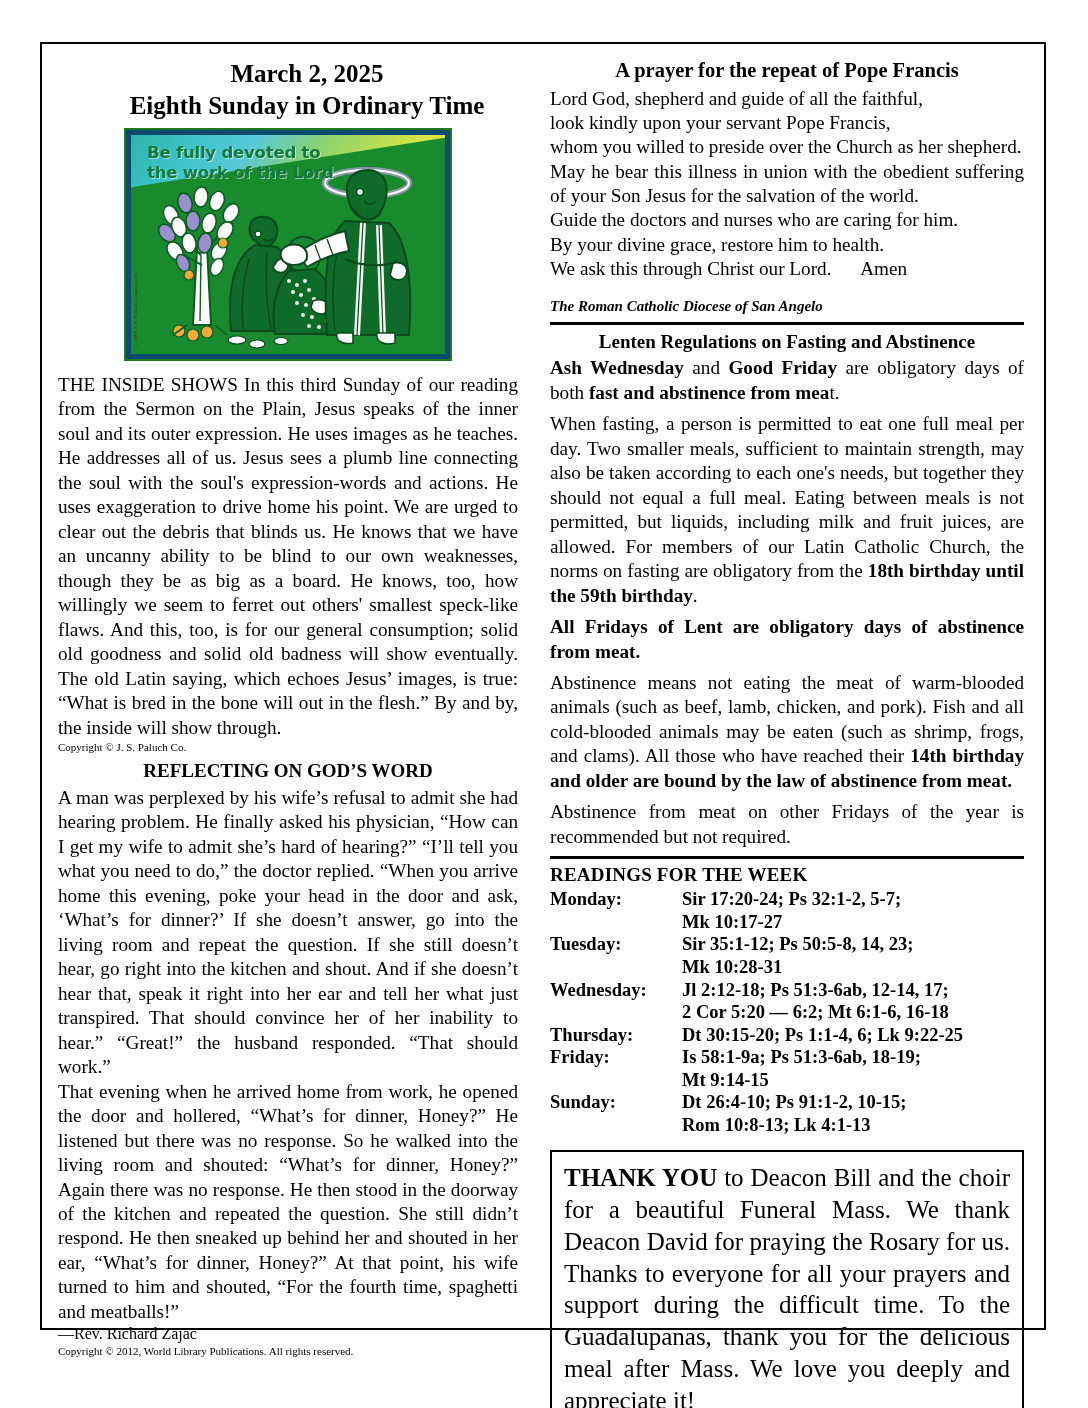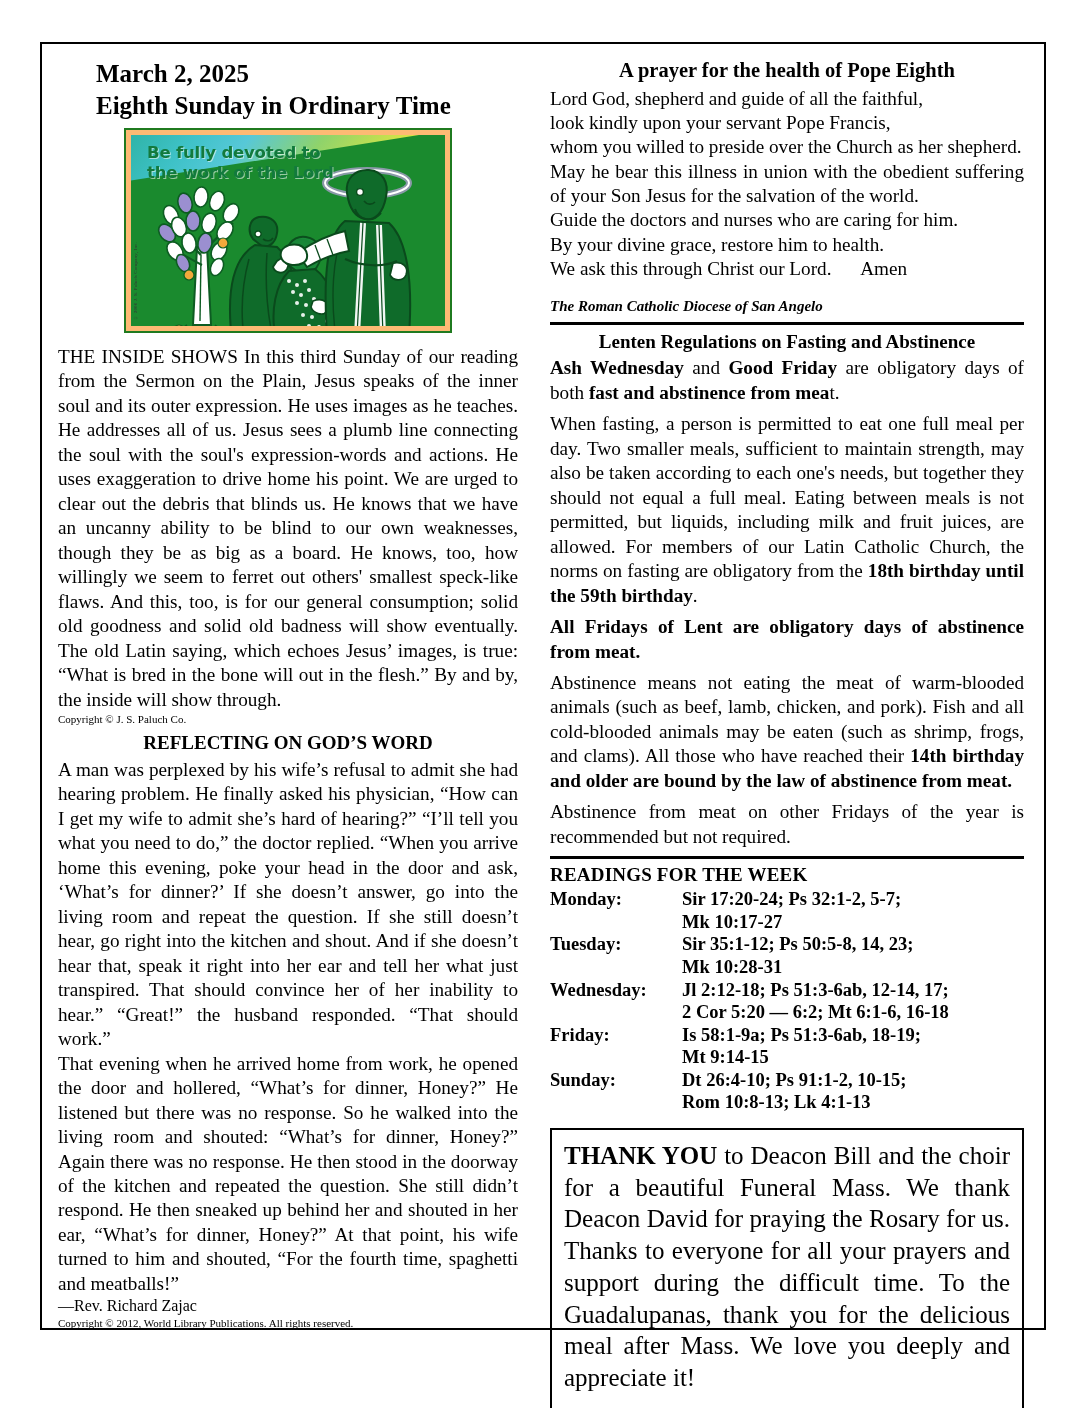--- a/index.html
+++ b/index.html
@@ -48,20 +48,21 @@
     padding-left: 22px;
     box-sizing: border-box;
   }
 
   
   .doc-title {
     font-weight: bold;
     font-size: 25px;
     line-height: 1.28;
     margin: 0 0 6px 38px;
+    text-align: center;
   }
   .ctr-head {
     text-align: center;
     font-weight: bold;
     font-size: 20.5px;
     margin: 0 0 4px 0;
     line-height: 1.2;
   }
   .ctr-head-sm {
     text-align: center;
@@ -122,24 +123,24 @@
 
   
   .illus-wrap {
     width: 328px;
     margin: 4px auto 12px auto;
     position: relative;
   }
   .illus {
     position: relative;
     width: 328px;
-    height: 205px;
+    height: 233px;
     border: 2px solid #1f7a1f;
     box-sizing: border-box;
-    background: #fdba74;
+    background: #0c4a6e;
     padding: 5px;
     overflow: hidden;
   }
   .illus-inner {
     position: relative;
     width: 100%;
     height: 100%;
     overflow: hidden;
     background: linear-gradient(128deg,
        #2fb4a8 0%, #3fc2c8 14%, #57c8d8 26%,
@@ -378,21 +379,21 @@
 
       <div class="ctr-head-sm">REFLECTING ON GOD’S WORD</div>
       <p class="body tight">A man was perplexed by his wife’s refusal to admit she had hearing problem. He finally asked his physician, “How can I get my wife to admit she’s hard of hearing?” “I’ll tell you what you need to do,” the doctor replied. “When you arrive home this evening, poke your head in the door and ask, ‘What’s for dinner?’ If she doesn’t answer, go into the living room and repeat the question. If she still doesn’t hear, go right into the kitchen and shout. And if she doesn’t hear that, speak it right into her ear and tell her what just transpired. That should convince her of her inability to hear.” “Great!” the husband responded. “That should work.”</p>
       <p class="body tight">That evening when he arrived home from work, he opened the door and hollered, “What’s for dinner, Honey?” He listened but there was no response. So he walked into the living room and shouted: “What’s for dinner, Honey?” Again there was no response. He then stood in the doorway of the kitchen and repeated the question. She still didn’t respond. He then sneaked up behind her and shouted in her ear, “What’s for dinner, Honey?” At that point, his wife turned to him and shouted, “For the fourth time, spaghetti and meatballs!”</p>
       <p class="attrib">—Rev. Richard Zajac</p>
       <p class="credit">Copyright © 2012, World Library Publications. All rights reserved.</p>
     </div>
 
     <div class="col-right">
 
-      <div class="ctr-head">A prayer for the health of Pope Eighth</div>
+      <div class="ctr-head">A prayer for the repeat of Pope Francis</div>
       <p class="lines nojust">Lord God, shepherd and guide of all the faithful,</p>
       <p class="lines nojust">look kindly upon your servant Pope Francis,</p>
       <p class="lines">whom you willed to preside over the Church as her shepherd.</p>
       <p class="lines">May he bear this illness in union with the obedient suffering of your Son Jesus for the salvation of the world.</p>
       <p class="lines nojust">Guide the doctors and nurses who are caring for him.</p>
       <p class="lines nojust">By your divine grace, restore him to health.</p>
       <p class="lines nojust"><span>We ask this through Christ our Lord.</span>&nbsp;&nbsp;&nbsp;&nbsp;&nbsp;&nbsp;<span>Amen</span></p>
       <p class="credit-ital">The Roman Catholic Diocese of San Angelo</p>
 
       <hr class="rule">
@@ -429,20 +430,26 @@
             </td>
           </tr>
           <tr>
             <td class="day">Wednesday:</td>
             <td class="ref">
               <span class="ref-line">Jl 2:12-18; Ps 51:3-6ab, 12-14, 17;</span>
               <span class="ref-line">2 Cor 5:20 — 6:2; Mt 6:1-6, 16-18</span>
             </td>
           </tr>
           <tr>
+            <td class="day">Thursday:</td>
+            <td class="ref">
+              <span class="ref-line">Dt 30:15-20; Ps 1:1-4, 6; Lk 9:22-25</span>
+            </td>
+          </tr>
+          <tr>
             <td class="day">Friday:</td>
             <td class="ref">
               <span class="ref-line">Is 58:1-9a; Ps 51:3-6ab, 18-19;</span>
               <span class="ref-line">Mt 9:14-15</span>
             </td>
           </tr>
           <tr>
             <td class="day">Sunday:</td>
             <td class="ref">
               <span class="ref-line">Dt 26:4-10; Ps 91:1-2, 10-15;</span>

